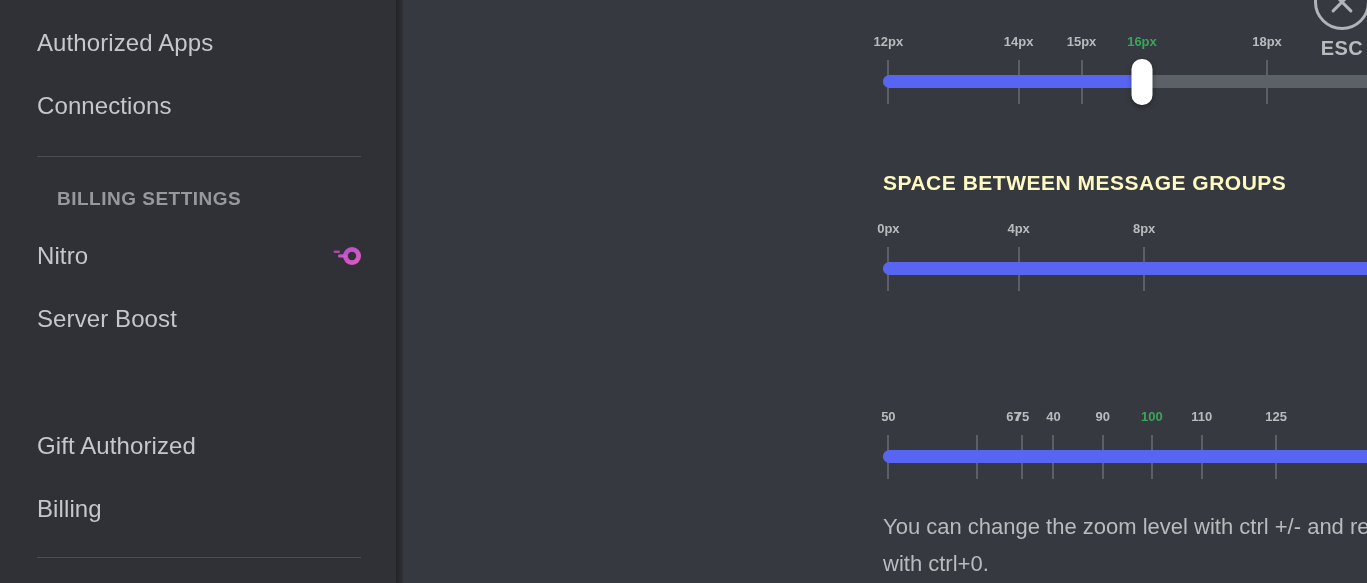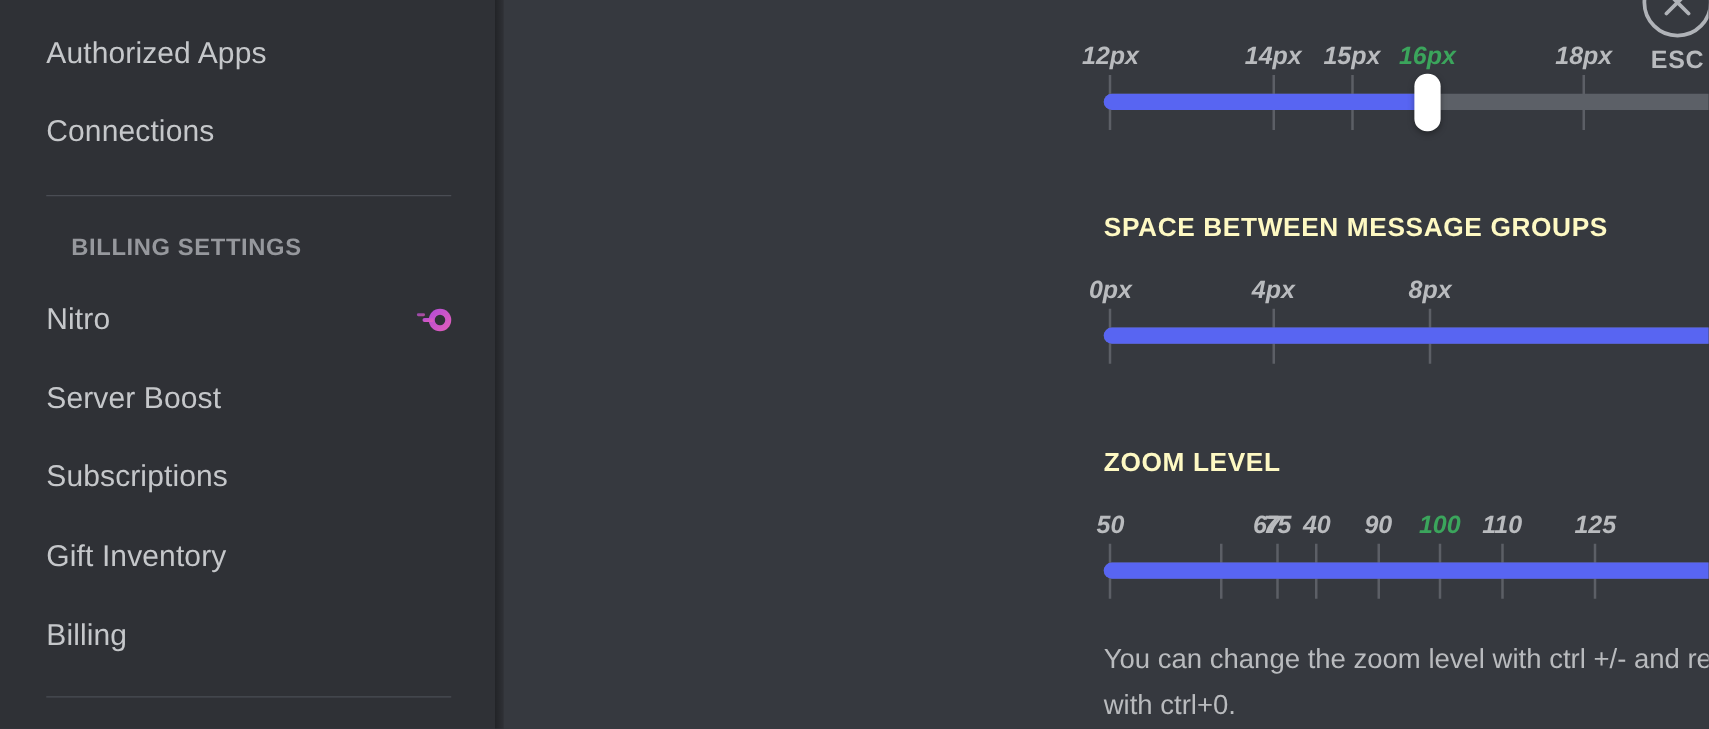--- a/index.html
+++ b/index.html
@@ -107,24 +107,23 @@
   }
   .slider .labels {
     position: relative;
     height: 22px;
   }
   .slider .tick-label {
     position: absolute;
     top: 0;
     transform: translateX(-50%);
     color: #b9bbbe;
-    font-size: 20px;
+    font-size: 13px;
     font-weight: 700;
     white-space: nowrap;
-    font-style: italic;
   }
   .slider .tick-label.active { color: #3ba55c; }
 
   .slider .track-area {
     position: absolute;
     left: 0;
     top: 26px;
     width: 100%;
     height: 44px;
   }
@@ -245,26 +244,23 @@
         <circle cx="20" cy="11" r="4.2" fill="#2f3136"></circle>
         <rect x="6" y="9.3" width="9" height="3.2" rx="1.6" fill="url(#nitroGrad)"></rect>
         <rect x="1.5" y="5.6" width="6.5" height="2.3" rx="1.15" fill="url(#nitroGrad)" opacity="0.75"></rect>
       </svg>
     </div>
 
     <div class="nav-item" style="position:absolute; left:37px; top:298px;justify-content:flex-end;">
       <span class="nav-label">Server Boost</span>
     </div>
 
-    <div class="nav-item" style="position:absolute; left:37px; top:361px;">
-      <span class="nav-label">Subscriptions</span>
-    </div>
 
     <div class="nav-item" style="position:absolute; left:37px; top:425px;">
-      <span class="nav-label">Gift Inventory</span>
+      <span class="nav-label">Gift Authorized</span>
     </div>
 
     <div class="nav-item" style="position:absolute; left:37px; top:488px;">
       <span class="nav-label">Billing</span>
     </div>
 
     <div class="sidebar-divider" style="position:absolute; left:37px; top:557px;"></div>
   </nav>
 
   <section class="main">
@@ -299,21 +295,20 @@
       <div class="track-area">
           <div class="tick-mark" style="left: 34%;"></div>
           <div class="tick-mark" style="left: 17.66%;"></div>
           <div class="tick-mark" style="left: 0.7%;"></div>
         <div class="rail"></div>
         <div class="fill" style="width: 66.4%;"></div>
 
       </div>
     </div>
 
-    <div class="setting-title" style="left:480px; top:359px;">ZOOM LEVEL</div>
     <div class="slider" style="top:409px;">
       <div class="labels">
           <span class="tick-label" style="left: 0.7%;">50</span>
           <span class="tick-label" style="left: 12.3%; margin-left: 36px;">67</span>
           <span class="tick-label" style="left: 18.1%;">75</span>
           <span class="tick-label" style="left: 22.2%;">40</span>
           <span class="tick-label" style="left: 28.6%;">90</span>
           <span class="tick-label active" style="left: 35%;">100</span>
           <span class="tick-label" style="left: 41.5%;">110</span>
           <span class="tick-label" style="left: 51.2%;">125</span>

